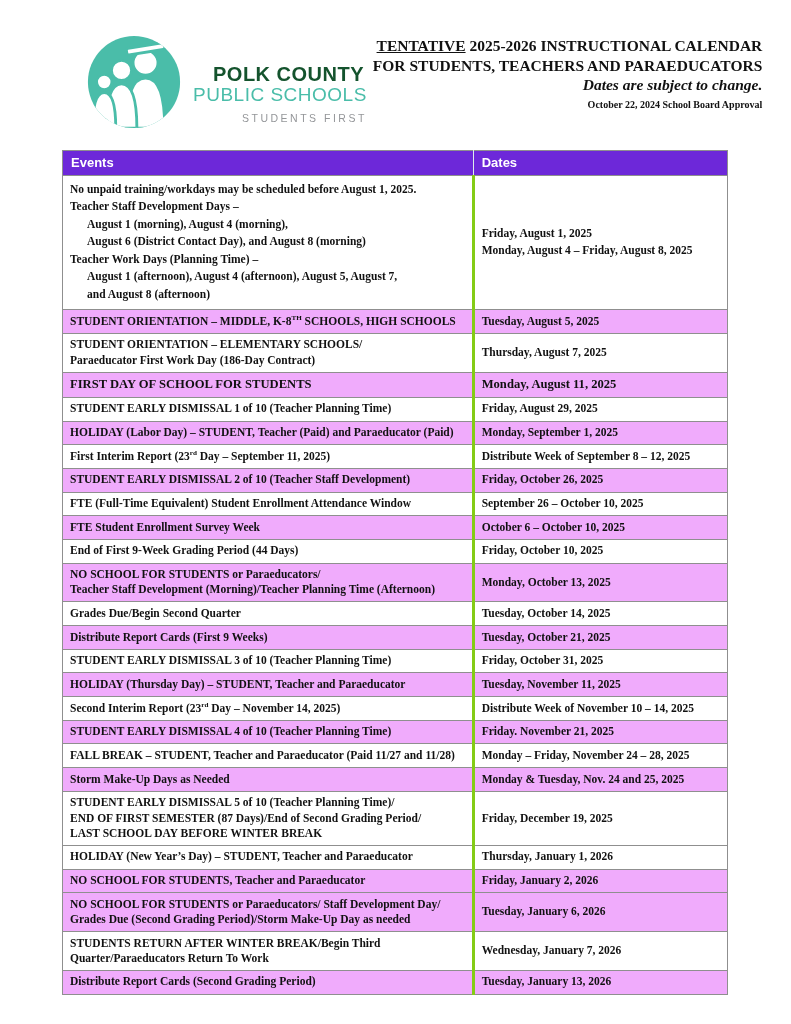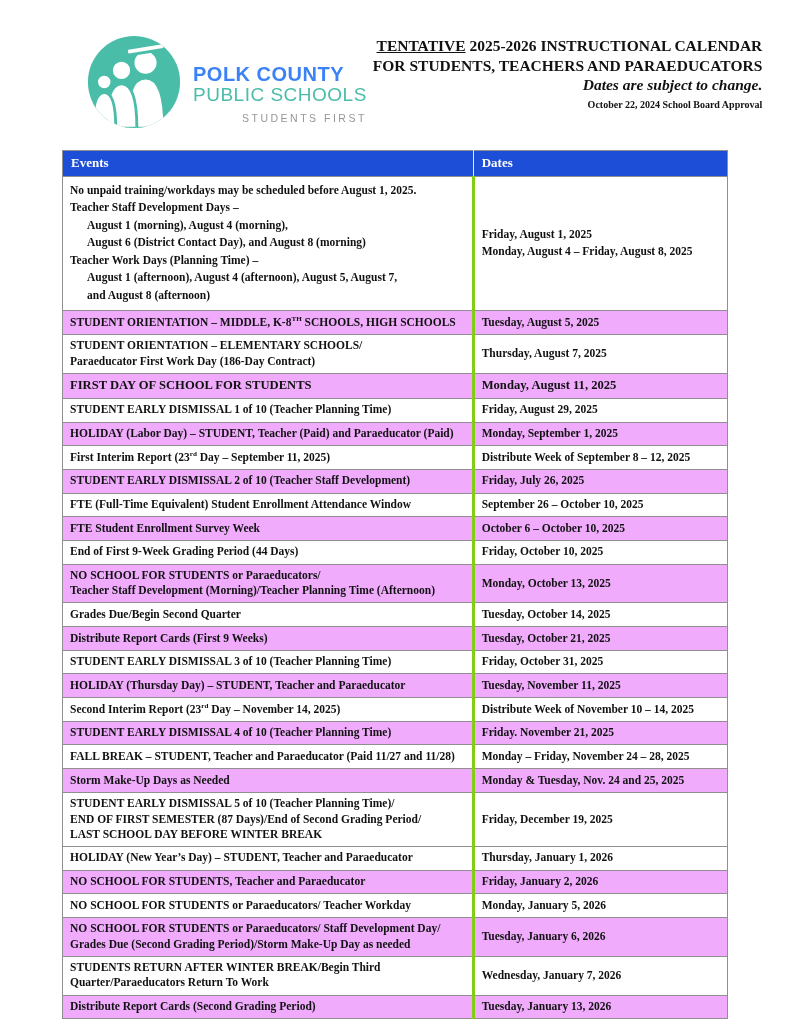--- a/index.html
+++ b/index.html
@@ -10,39 +10,39 @@
     position:relative;
     overflow:hidden;
   }
   .page{padding:34px 63px 0 62px;}
 
   
   .header-row{display:flex;align-items:flex-start;margin-bottom:16px;min-height:96px;}
   .logo{display:flex;align-items:center;margin-left:24px;flex:0 0 auto;}
   .logo-mark{flex:0 0 auto;}
   .logo-text{margin-left:11px;font-family:"Liberation Sans", sans-serif;padding-top:20px;}
-  .logo-name1{font-size:20px;font-weight:bold;color:#3b82f6;letter-spacing:.5px;line-height:21px;}
+  .logo-name1{font-size:20px;font-weight:bold;color:#14532d;letter-spacing:.5px;line-height:21px;margin-left:20px;}
   .logo-name2{font-size:19px;color:#4abda9;letter-spacing:.5px;line-height:20px;}
   .logo-tagline{font-size:10.5px;color:#949699;letter-spacing:2.5px;margin-top:7px;text-align:right;}
   .titles{flex:1;text-align:right;padding-top:2px;padding-left:6px;}
   .title-line{font-size:15.5px;font-weight:bold;line-height:19.5px;white-space:nowrap;}
   .underline{text-decoration:underline;}
   .subtitle-italic{font-size:15.5px;font-weight:bold;font-style:italic;line-height:19.5px;}
   .approval-line{font-size:10px;font-weight:bold;line-height:19.5px;}
 
   
   table.calendar{
     width:666px;
     border-collapse:collapse;
     border:1px solid #8f8f8f;
   }
   thead th{
-    background:#1d4ed8;
+    background:#6d28d9;
     color:#ffffff;
-    font-family:Liberation Serif, serif;
+    font-family:Liberation Sans, sans-serif;
     font-size:13px;
     font-weight:bold;
     text-align:left;
     padding:4px 8px 5px 8px;
     border:none;
   }
   th.col-events{width:415px;}
   th.col-dates{width:251px;border-left:1px solid #dceeea;}
   tbody td{
     border-top:1px solid #8f8f8f;
@@ -173,21 +173,21 @@
           </td>
           <td class="date-cell">
             <div class="dtline">Distribute Week of September 8 – 12, 2025</div>
           </td>
         </tr>
         <tr class="shaded ">
           <td class="event-cell">
             <div class="evline">STUDENT EARLY DISMISSAL 2 of 10 (Teacher Staff Development)</div>
           </td>
           <td class="date-cell">
-            <div class="dtline">Friday, July 26, 2025</div>
+            <div class="dtline">Friday, October 26, 2025</div>
           </td>
         </tr>
         <tr class="">
           <td class="event-cell">
             <div class="evline">FTE (Full-Time Equivalent) Student Enrollment Attendance Window</div>
           </td>
           <td class="date-cell">
             <div class="dtline">September 26 – October 10, 2025</div>
           </td>
         </tr>
@@ -299,28 +299,20 @@
           </td>
         </tr>
         <tr class="shaded ">
           <td class="event-cell">
             <div class="evline">NO SCHOOL FOR STUDENTS, Teacher and Paraeducator</div>
           </td>
           <td class="date-cell">
             <div class="dtline">Friday, January 2, 2026</div>
           </td>
         </tr>
-        <tr class="">
-          <td class="event-cell">
-            <div class="evline">NO SCHOOL FOR STUDENTS or Paraeducators/ Teacher Workday</div>
-          </td>
-          <td class="date-cell">
-            <div class="dtline">Monday, January 5, 2026</div>
-          </td>
-        </tr>
         <tr class="shaded ">
           <td class="event-cell">
             <div class="evline">NO SCHOOL FOR STUDENTS or Paraeducators/ Staff Development Day/</div>
             <div class="evline">Grades Due (Second Grading Period)/Storm Make-Up Day as needed</div>
           </td>
           <td class="date-cell">
             <div class="dtline">Tuesday, January 6, 2026</div>
           </td>
         </tr>
         <tr class="">

